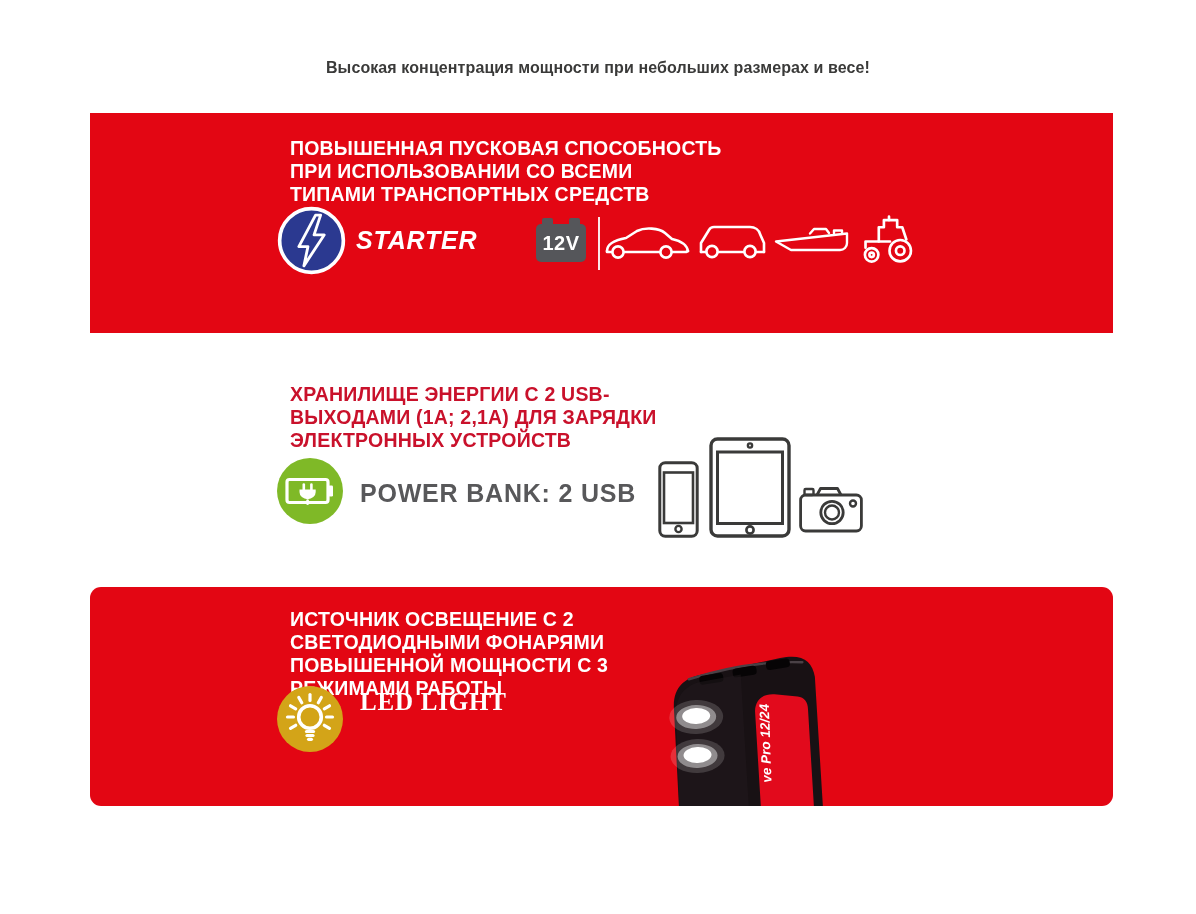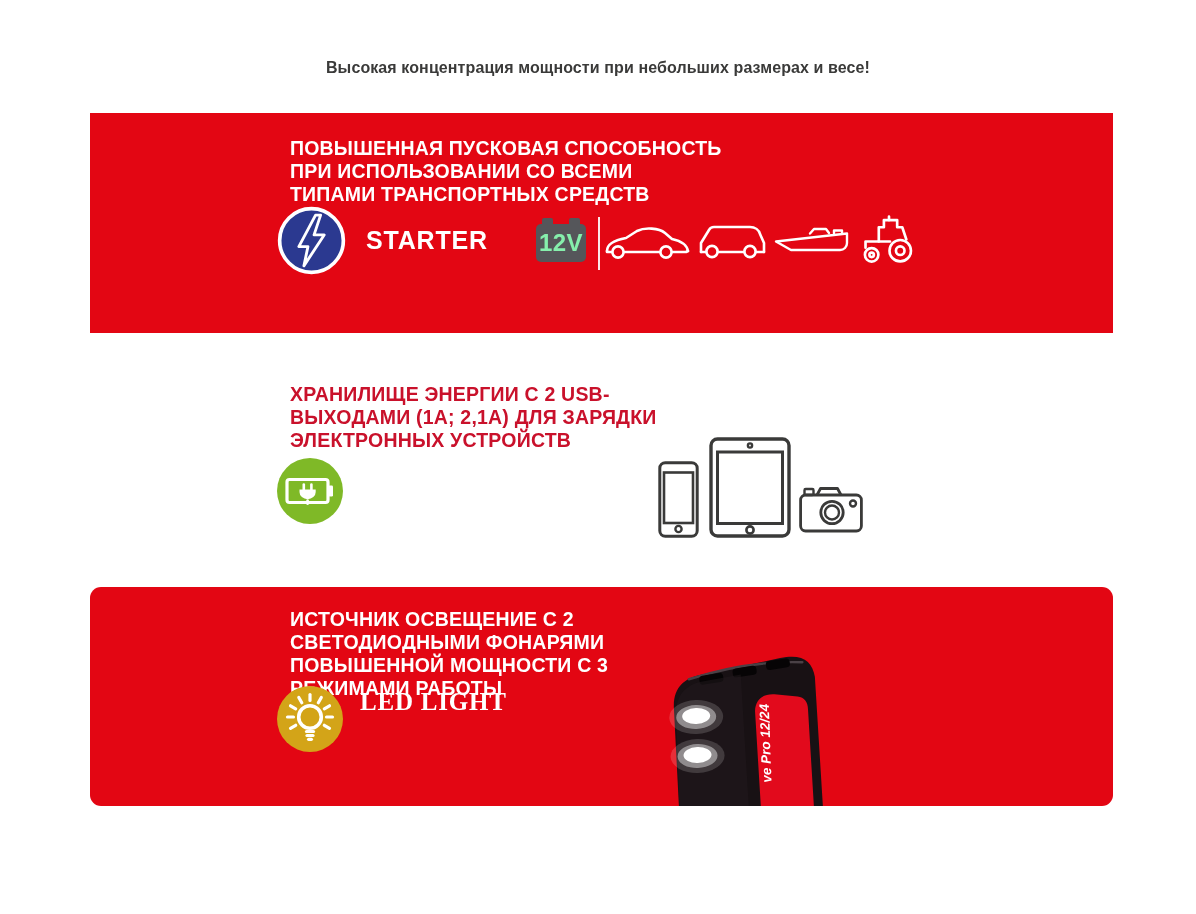--- a/index.html
+++ b/index.html
@@ -38,38 +38,38 @@
   .circle-starter { left: 186px; top: 92px; width: 71px; height: 71px; }
   .circle-green   { left: 187px; top: 125px; width: 66px; height: 66px; }
   .circle-yellow  { left: 187px; top: 99px;  width: 66px; height: 66px; }
 
   .feature-label {
     position: absolute; font-size: 25px; font-weight: 700; letter-spacing: 0.8px;
     white-space: nowrap;
   }
   .label-white { color: #ffffff; }
   .label-gray  { color: #58585a; }
-  .label-starter { left: 276px; top: 113px; }
+  .label-starter { left: 266px; top: 113px; font-style: italic; }
   .label-power   { left: 270px; top: 146px; }
   .label-led     { left: 270px; top: 101px; font-family: Liberation Serif, serif; }
 
   
   .battery-badge {
     position: absolute; left: 446px; top: 111px; width: 50px; height: 38px;
     background: #55565a; border-radius: 5px;
   }
   .battery-badge .terminal {
     position: absolute; top: -6px; width: 11px; height: 7px;
     background: #55565a; border-radius: 2px 2px 0 0;
   }
   .battery-badge .t-left  { left: 6px; }
   .battery-badge .t-right { right: 6px; }
   .battery-badge .battery-text {
     position: absolute; inset: 0; display: flex; align-items: center; justify-content: center;
-    color: #86efac; font-size: 24px; font-weight: 700; letter-spacing: 0.5px;
+    color: #ffffff; font-size: 20px; font-weight: 700; letter-spacing: 0.5px;
   }
 
   .v-divider {
     position: absolute; left: 508px; top: 104px; width: 2px; height: 53px;
     background: rgba(255,255,255,0.9);
   }
 
   .vehicle { position: absolute; display: block; }
   .veh-car     { left: 513px; top: 111px; width: 88px; height: 36px; }
   .veh-van     { left: 608px; top: 109px; width: 72px; height: 38px; }
@@ -168,20 +168,21 @@
         <rect x="10" y="21.5" width="41" height="23" rx="2.5" fill="none" stroke="#ffffff" stroke-width="3.2"></rect>
         <rect x="51.5" y="27.5" width="4.5" height="11" rx="1.2" fill="#ffffff"></rect>
         <g stroke="#ffffff" stroke-width="2.6" stroke-linecap="round">
           <path d="M26.8 26.5 V32"></path>
           <path d="M34.4 26.5 V32"></path>
           <path d="M30.6 42.5 V45.8"></path>
         </g>
         <path d="M22.5 31.5 H38.7 V34 A8.1 7.2 0 0 1 22.5 34 Z" fill="#ffffff"></path>
       </svg>
     </span>
+    <span class="feature-label label-gray label-power">POWER BANK: 2 USB</span>
 
     <span class="device dev-phone">
       <svg viewBox="0 0 41 77" width="41" height="77">
         <g fill="none" stroke="#3a3a39" stroke-width="3">
           <rect x="1.8" y="1.8" width="37.4" height="73.4" rx="5.5"></rect>
           <rect x="6" y="11.5" width="29" height="50.5" stroke-width="2.6"></rect>
           <circle cx="20.5" cy="68" r="3.1" stroke-width="2.4"></circle>
         </g>
       </svg>
     </span>

